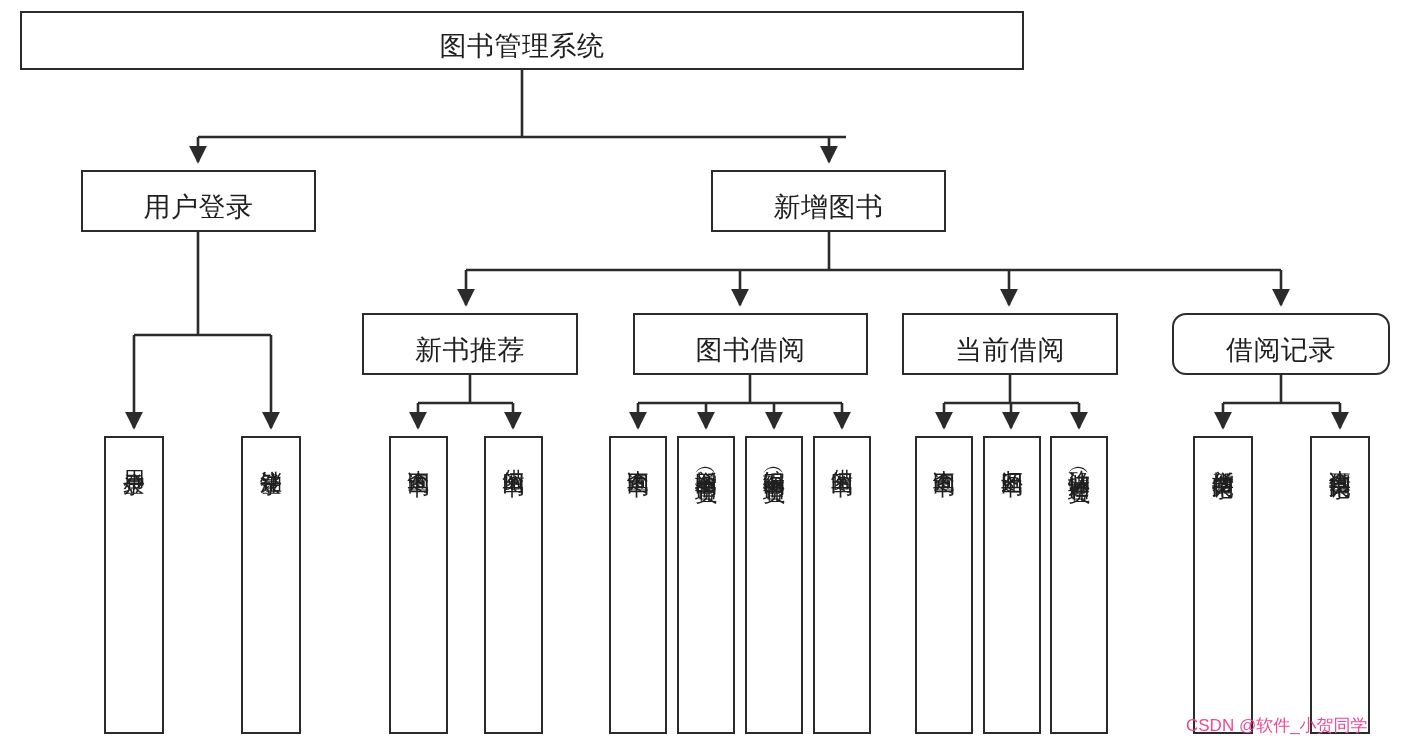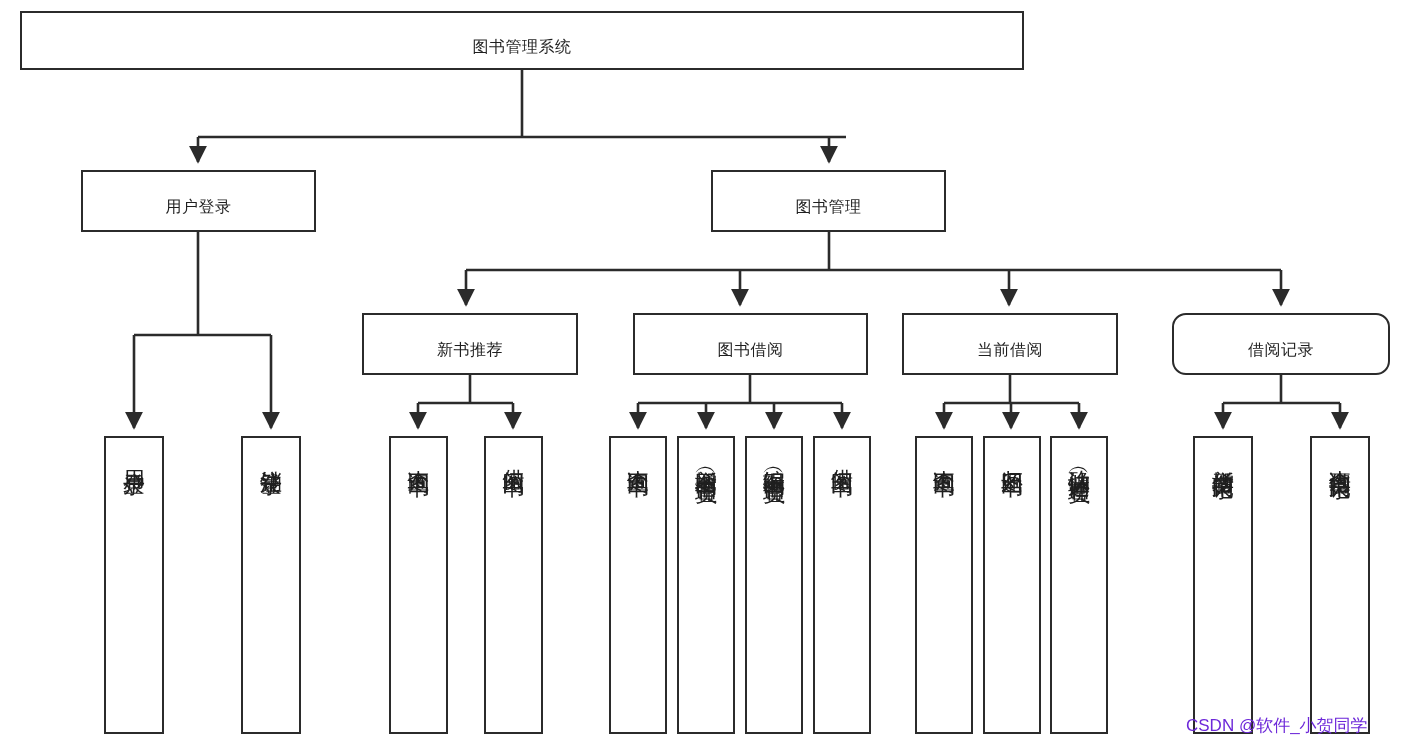--- a/index.html
+++ b/index.html
@@ -36,41 +36,41 @@
     color: #1f1f1f;
     z-index: 2;
   }
   .node .label {
     display: block;
     text-align: center;
     line-height: 1.18;
     white-space: nowrap;
   }
   .node.horizontal .label {
-    font-size: 16px;
+    font-size: 27px;
     letter-spacing: 0.5px;
     margin-top: 13px;
   }
   .node.vertical {
     align-items: flex-start;
     padding-top: 14px;
   }
   .node.vertical .label {
     writing-mode: vertical-rl;
     text-orientation: upright;
     font-size: 22px;
     letter-spacing: 2px;
     line-height: 1.1;
   }
   .watermark {
     position: absolute;
     left: 1186px;
     top: 714px;
     font-size: 17px;
-    color: #6d28d9;
+    color: #ec4899;
     white-space: nowrap;
     z-index: 3;
   }
 </style>
 </head>
 <body>
 
 <div id="canvas">
 
   <svg class="connectors" viewBox="0 0 1405 747" xmlns="http://www.w3.org/2000/svg">
@@ -124,21 +124,21 @@
   </svg>
 
   <div class="node horizontal" style="left:20px; top:11px; width:1004px; height:59px;">
     <span class="label">图书管理系统</span>
   </div>
 
   <div class="node horizontal" style="left:81px; top:170px; width:235px; height:62px;">
     <span class="label">用户登录</span>
   </div>
   <div class="node horizontal" style="left:711px; top:170px; width:235px; height:62px;">
-    <span class="label">图书管理</span>
+    <span class="label">新增图书</span>
   </div>
 
   <div class="node horizontal" style="left:362px; top:313px; width:216px; height:62px;">
     <span class="label">新书推荐</span>
   </div>
   <div class="node horizontal" style="left:633px; top:313px; width:235px; height:62px;">
     <span class="label">图书借阅</span>
   </div>
   <div class="node horizontal" style="left:902px; top:313px; width:216px; height:62px;align-items:center;">
     <span class="label">当前借阅</span>

